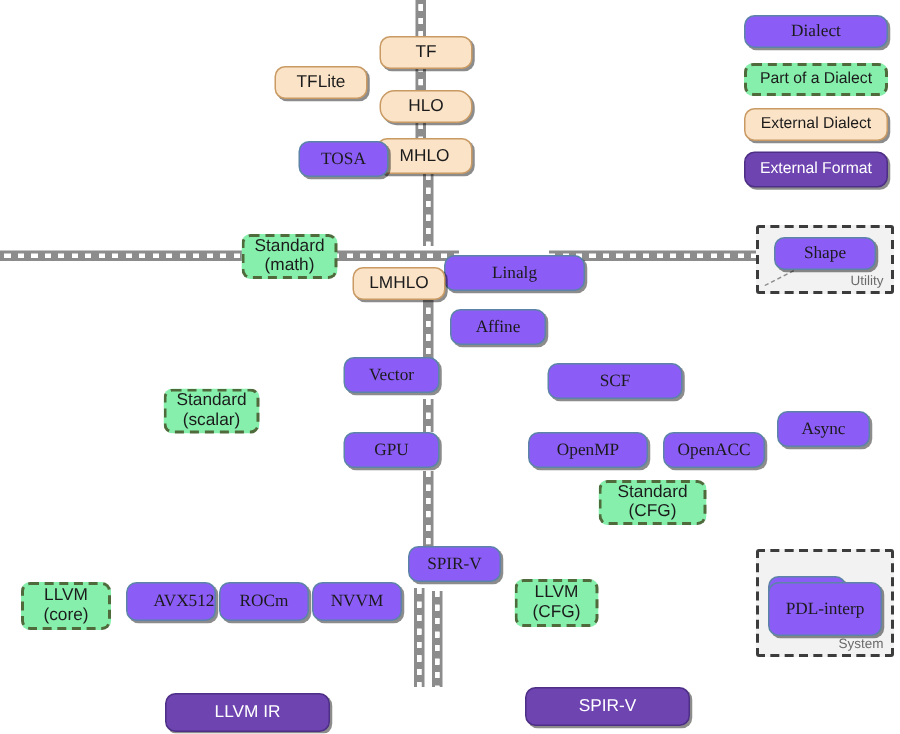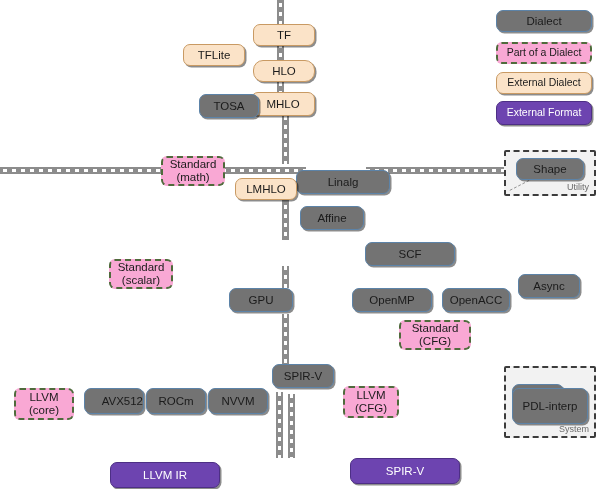--- a/index.html
+++ b/index.html
@@ -9,23 +9,23 @@
   }
   .node{
     position:absolute;box-sizing:border-box;
     display:flex;align-items:center;justify-content:center;
     text-align:center;line-height:1.12;
     border-radius:7px;color:#1b1b1b;font-size:11.5px;
     border:1px solid #6f6f6f;
     box-shadow:1.5px 1.5px 0 rgba(0,0,0,0.45);
     z-index:5;white-space:pre-line;
   }
-  .n-dialect{background:#737373;border-color:#5c83a8;}
+  .n-dialect{background:#8b5cf6;border-color:#5c83a8;font-family:Liberation Serif, serif;}
   .n-part{
-    background:#f9a8d4;border:2px dashed #4f6b3c;box-shadow:none;border-radius:6px;
+    background:#86efac;border:2px dashed #4f6b3c;box-shadow:none;border-radius:6px;
   }
   .n-external{background:#fbe3c8;border-color:#c99a63;}
   .n-format{background:#6d44b0;border-color:#4d2f85;color:#ffffff;}
   .group{
     position:absolute;box-sizing:border-box;background:#f2f2f2;
     border:2px dashed #3c3c3c;border-radius:2px;z-index:2;
   }
   .group-label{
     position:absolute;right:5px;bottom:2px;font-size:9px;color:#6b6b6b;
   }
@@ -88,20 +88,21 @@
   <div class="node n-external" style="left:251px;top:92px;width:64px;height:24px;"><span>MHLO</span></div>
   <div class="node n-dialect" style="left:199px;top:94px;width:60px;height:24px;"><span>TOSA</span></div>
 
   <div class="node n-part" style="left:161px;top:156px;width:64px;height:30px;"><span>Standard
 (math)</span></div>
   <div class="node n-dialect" style="left:296px;top:170px;width:94px;height:24px;"><span>Linalg</span></div>
   <div class="node n-external" style="left:235px;top:178px;width:62px;height:22px;"><span>LMHLO</span></div>
   <div class="node n-dialect" style="left:516px;top:158px;width:68px;height:22px;z-index:6;"><span>Shape</span></div>
 
   <div class="node n-dialect" style="left:300px;top:206px;width:64px;height:24px;"><span>Affine</span></div>
+  <div class="node n-dialect" style="left:229px;top:238px;width:64px;height:24px;"><span>Vector</span></div>
   <div class="node n-dialect" style="left:365px;top:242px;width:90px;height:24px;"><span>SCF</span></div>
 
   <div class="node n-part" style="left:109px;top:259px;width:64px;height:30px;"><span>Standard
 (scalar)</span></div>
   <div class="node n-dialect" style="left:229px;top:288px;width:64px;height:24px;"><span>GPU</span></div>
   <div class="node n-dialect" style="left:352px;top:288px;width:80px;height:24px;"><span>OpenMP</span></div>
   <div class="node n-dialect" style="left:442px;top:288px;width:68px;height:24px;"><span>OpenACC</span></div>
   <div class="node n-dialect" style="left:518px;top:274px;width:62px;height:24px;"><span>Async</span></div>
   <div class="node n-part" style="left:399px;top:320px;width:72px;height:30px;"><span>Standard
 (CFG)</span></div>

